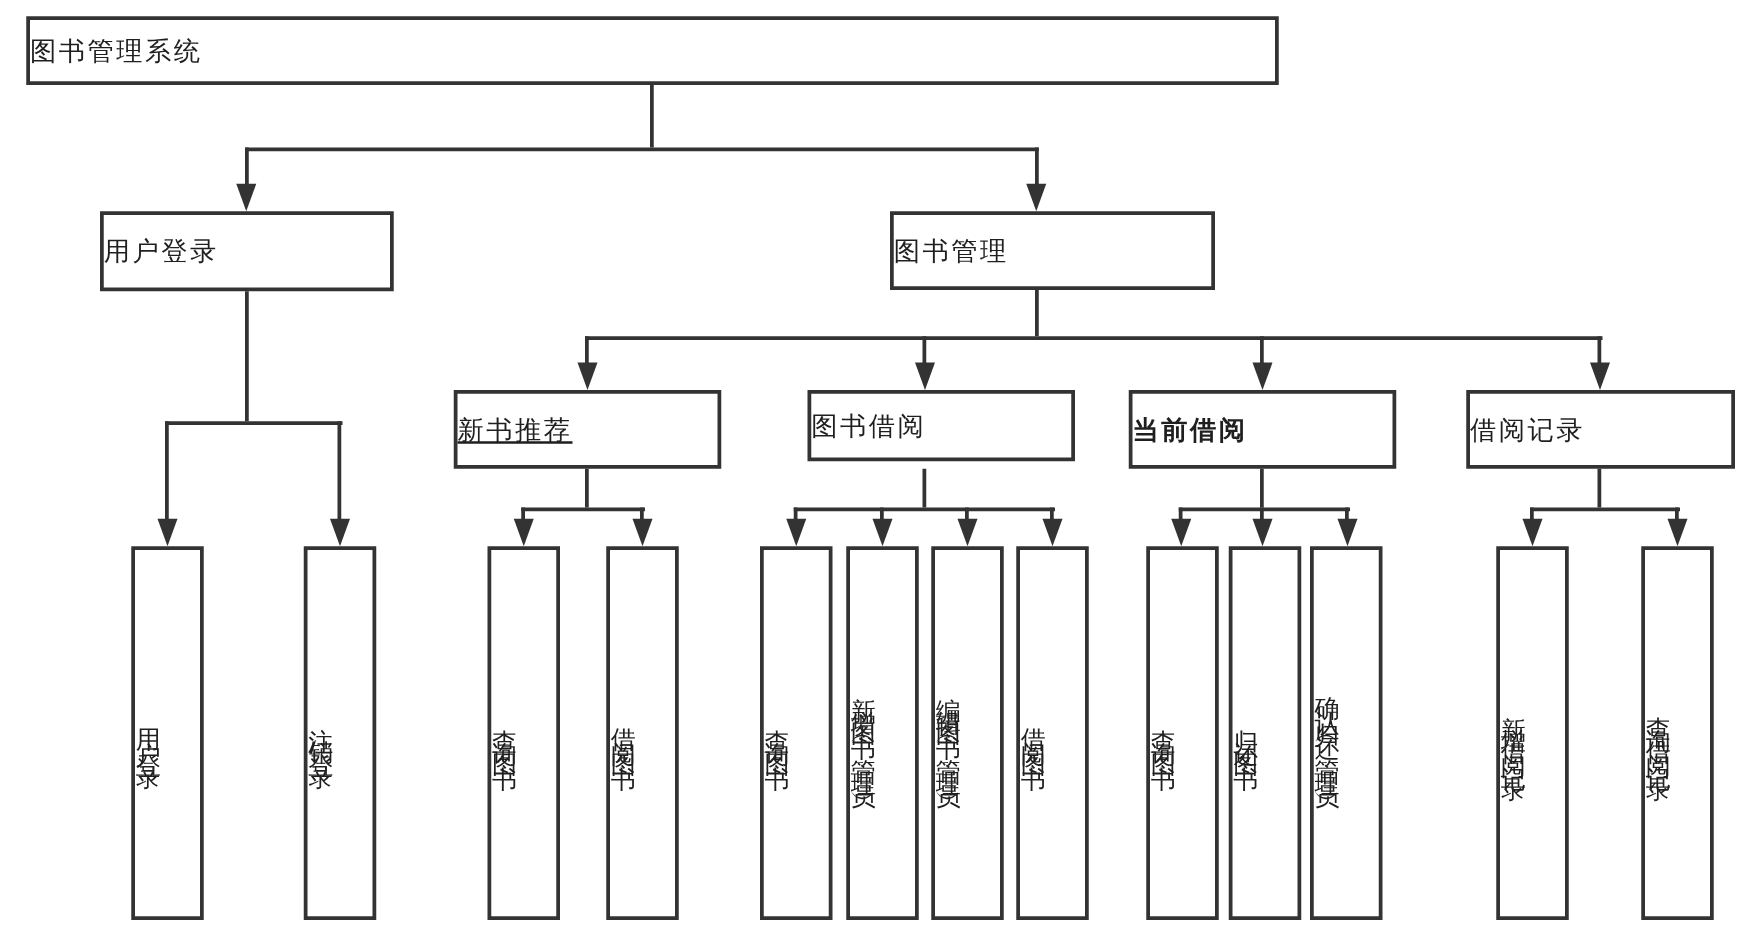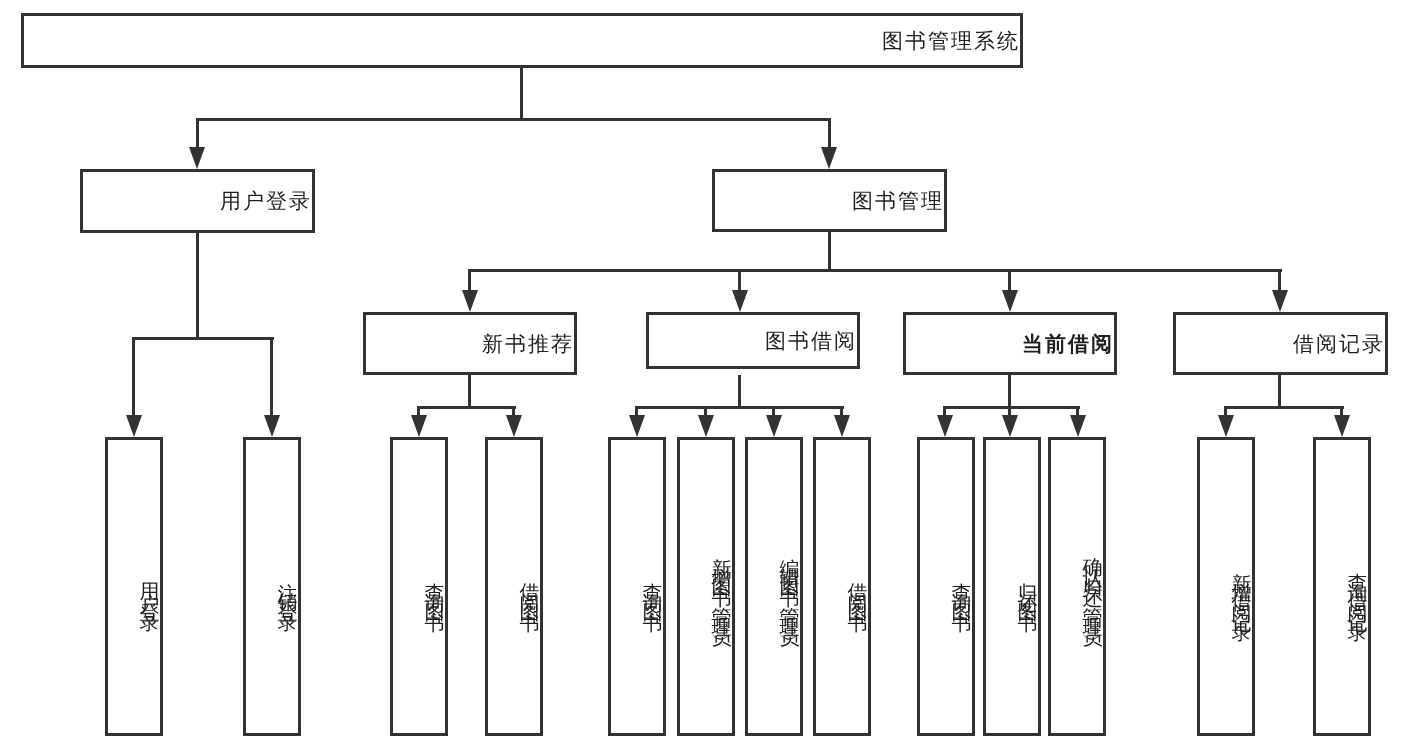--- a/index.html
+++ b/index.html
@@ -2,21 +2,21 @@
 <html><head>
 <meta charset="utf-8">
 <style>
   html,body { margin:0; padding:0; background:#ffffff; }
   .canvas {
     position:relative; width:1405px; height:747px; background:#ffffff;
     font-family:"Liberation Sans", sans-serif; overflow:hidden; color:#1f1f1f;
   }
   .box {
     position:absolute; box-sizing:border-box; border:3px solid #333333;
-    background:#ffffff; display:flex; align-items:center; justify-content:flex-end;
+    background:#ffffff; display:flex; align-items:center; justify-content:flex-start;
   }
   .hbox .lbl { font-size:21px; letter-spacing:2px; color:#1f1f1f; }
   .vbox .lbl {
     writing-mode:vertical-rl; text-orientation:mixed;
     font-size:20px; letter-spacing:10px; color:#1f1f1f; line-height:1;
   }
   .vl { position:absolute; width:3px; background:#333333; }
   .hl { position:absolute; height:3px; background:#333333; }
   .ah {
     position:absolute; width:0; height:0;
@@ -33,25 +33,25 @@
 
 <div class="canvas">
 
   <div class="box hbox" style="left:21px; top:13px; width:1002px; height:55px;">
     <span class="lbl">图书管理系统</span>
   </div>
 
   <div class="box hbox" style="left:80px; top:169px; width:235px; height:64px;">
     <span class="lbl">用户登录</span>
   </div>
-  <div class="box hbox" style="left:712px; top:169px; width:235px; height:63px;padding-left:36px;">
+  <div class="box hbox" style="left:712px; top:169px; width:260px; height:63px;">
     <span class="lbl">图书管理</span>
   </div>
 
-  <div class="box hbox" style="left:363px; top:312px; width:214px; height:63px;">
+  <div class="box hbox" style="left:363px; top:312px; width:214px; height:63px;text-decoration:underline;">
     <span class="lbl">新书推荐</span>
   </div>
   <div class="box hbox" style="left:646px; top:312px; width:214px; height:57px;">
     <span class="lbl">图书借阅</span>
   </div>
   <div class="box hbox" style="left:903px; top:312px; width:214px; height:63px;font-weight:bold;">
     <span class="lbl">当前借阅</span>
   </div>
   <div class="box hbox" style="left:1173px; top:312px; width:215px; height:63px;">
     <span class="lbl">借阅记录</span>

